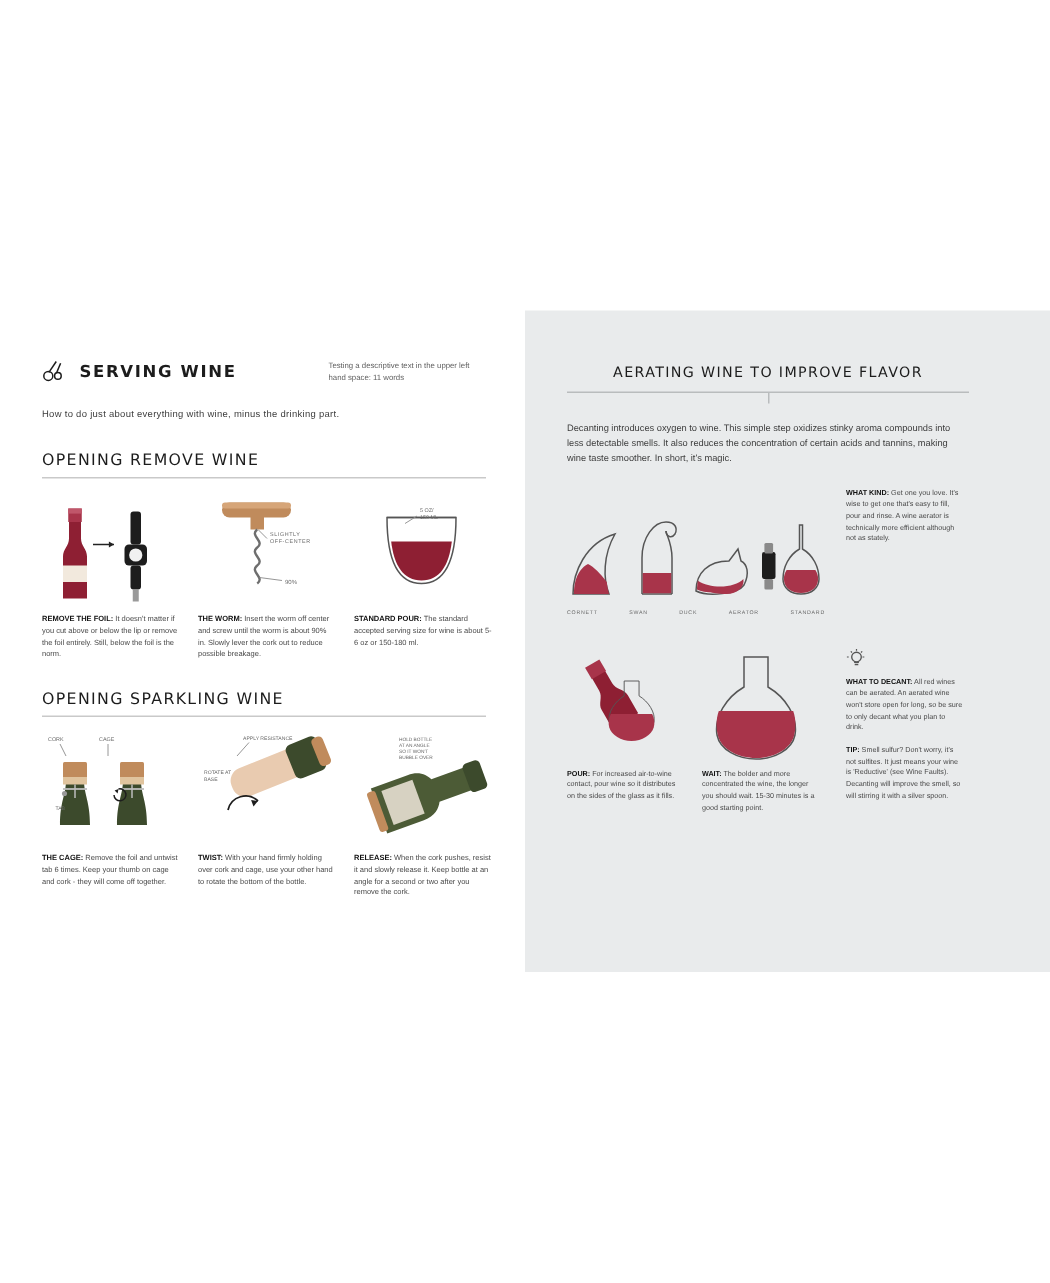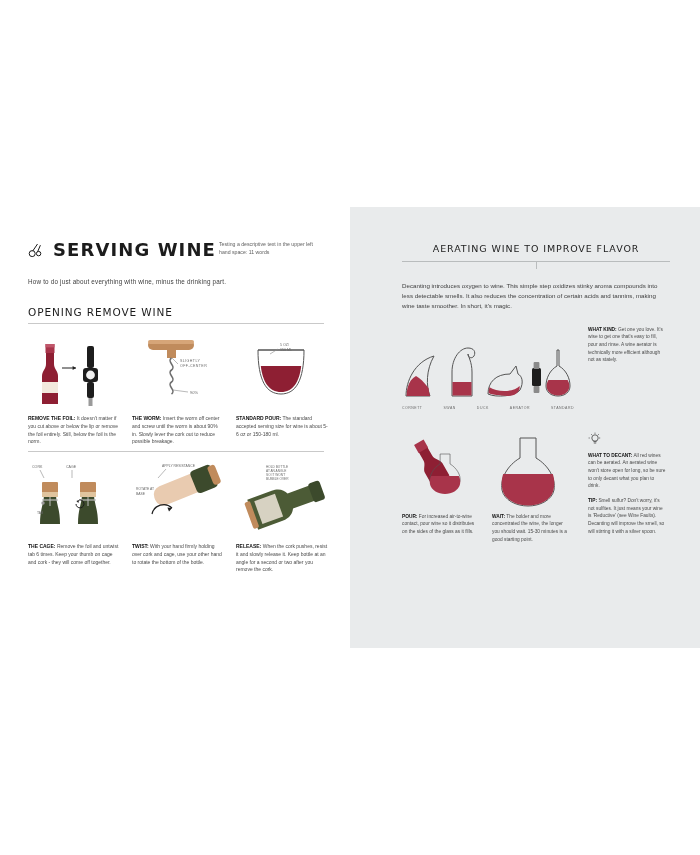--- a/index.html
+++ b/index.html
@@ -36,21 +36,21 @@
   
   .head-row{
     display:flex;align-items:center;gap:9px;
   }
   .corkscrew-icon{
     width:16px;height:16px;display:block;
   }
   .h1{
     font-family:"DejaVu Sans", sans-serif;
     font-weight:bold;
-    font-size:18px;
+    font-size:11px;
     letter-spacing:1.1px;
     color:#1c1c1c;
     margin:0;
   }
   .note-box{
     position:absolute;
     left:191px;top:1px;
     width:106px;
     font-size:5.2px;
     line-height:1.55;
@@ -92,21 +92,21 @@
   .tiny{
     position:absolute;
     font-size:3.6px;
     letter-spacing:.4px;
     color:#6a6a6a;
     text-transform:uppercase;
   }
   
   .inner-right{
     position:absolute;
-    left:52px;top:36px;
+    left:28px;top:36px;
     width:268px;
   }
   .rhead{
     text-align:center;
     font-family:"DejaVu Sans", sans-serif;
     font-size:9.5px;
     letter-spacing:.9px;
     color:#1c1c1c;
   }
   .rhead-rule{
@@ -234,20 +234,21 @@
               <text x="44" y="19" font-size="3.6" fill="#6a6a6a" font-family="Liberation Sans, sans-serif">150 ML</text>
               <path d="M42 17 L34 22" stroke="#8a8a8a" stroke-width="0.6" fill="none"></path>
             </svg>
           </div>
           <div class="cap">
             <b>STANDARD POUR:</b><span> The standard accepted serving size for wine is about 5-6 oz or 150-180 ml.</span>
           </div>
         </div>
       </div>
 
+      <div class="h2">OPENING SPARKLING WINE</div>
       <div class="rule"></div>
 
       <div class="cols3">
 
         <div class="col">
           <div class="art">
             <svg width="92" height="78" viewBox="0 0 92 78">
               <text x="4" y="8" font-size="3.6" fill="#6a6a6a" font-family="Liberation Sans, sans-serif">CORK</text>
               <text x="38" y="8" font-size="3.6" fill="#6a6a6a" font-family="Liberation Sans, sans-serif">CAGE</text>
               <path d="M12 10 L16 18" stroke="#8a8a8a" stroke-width="0.6"></path>

